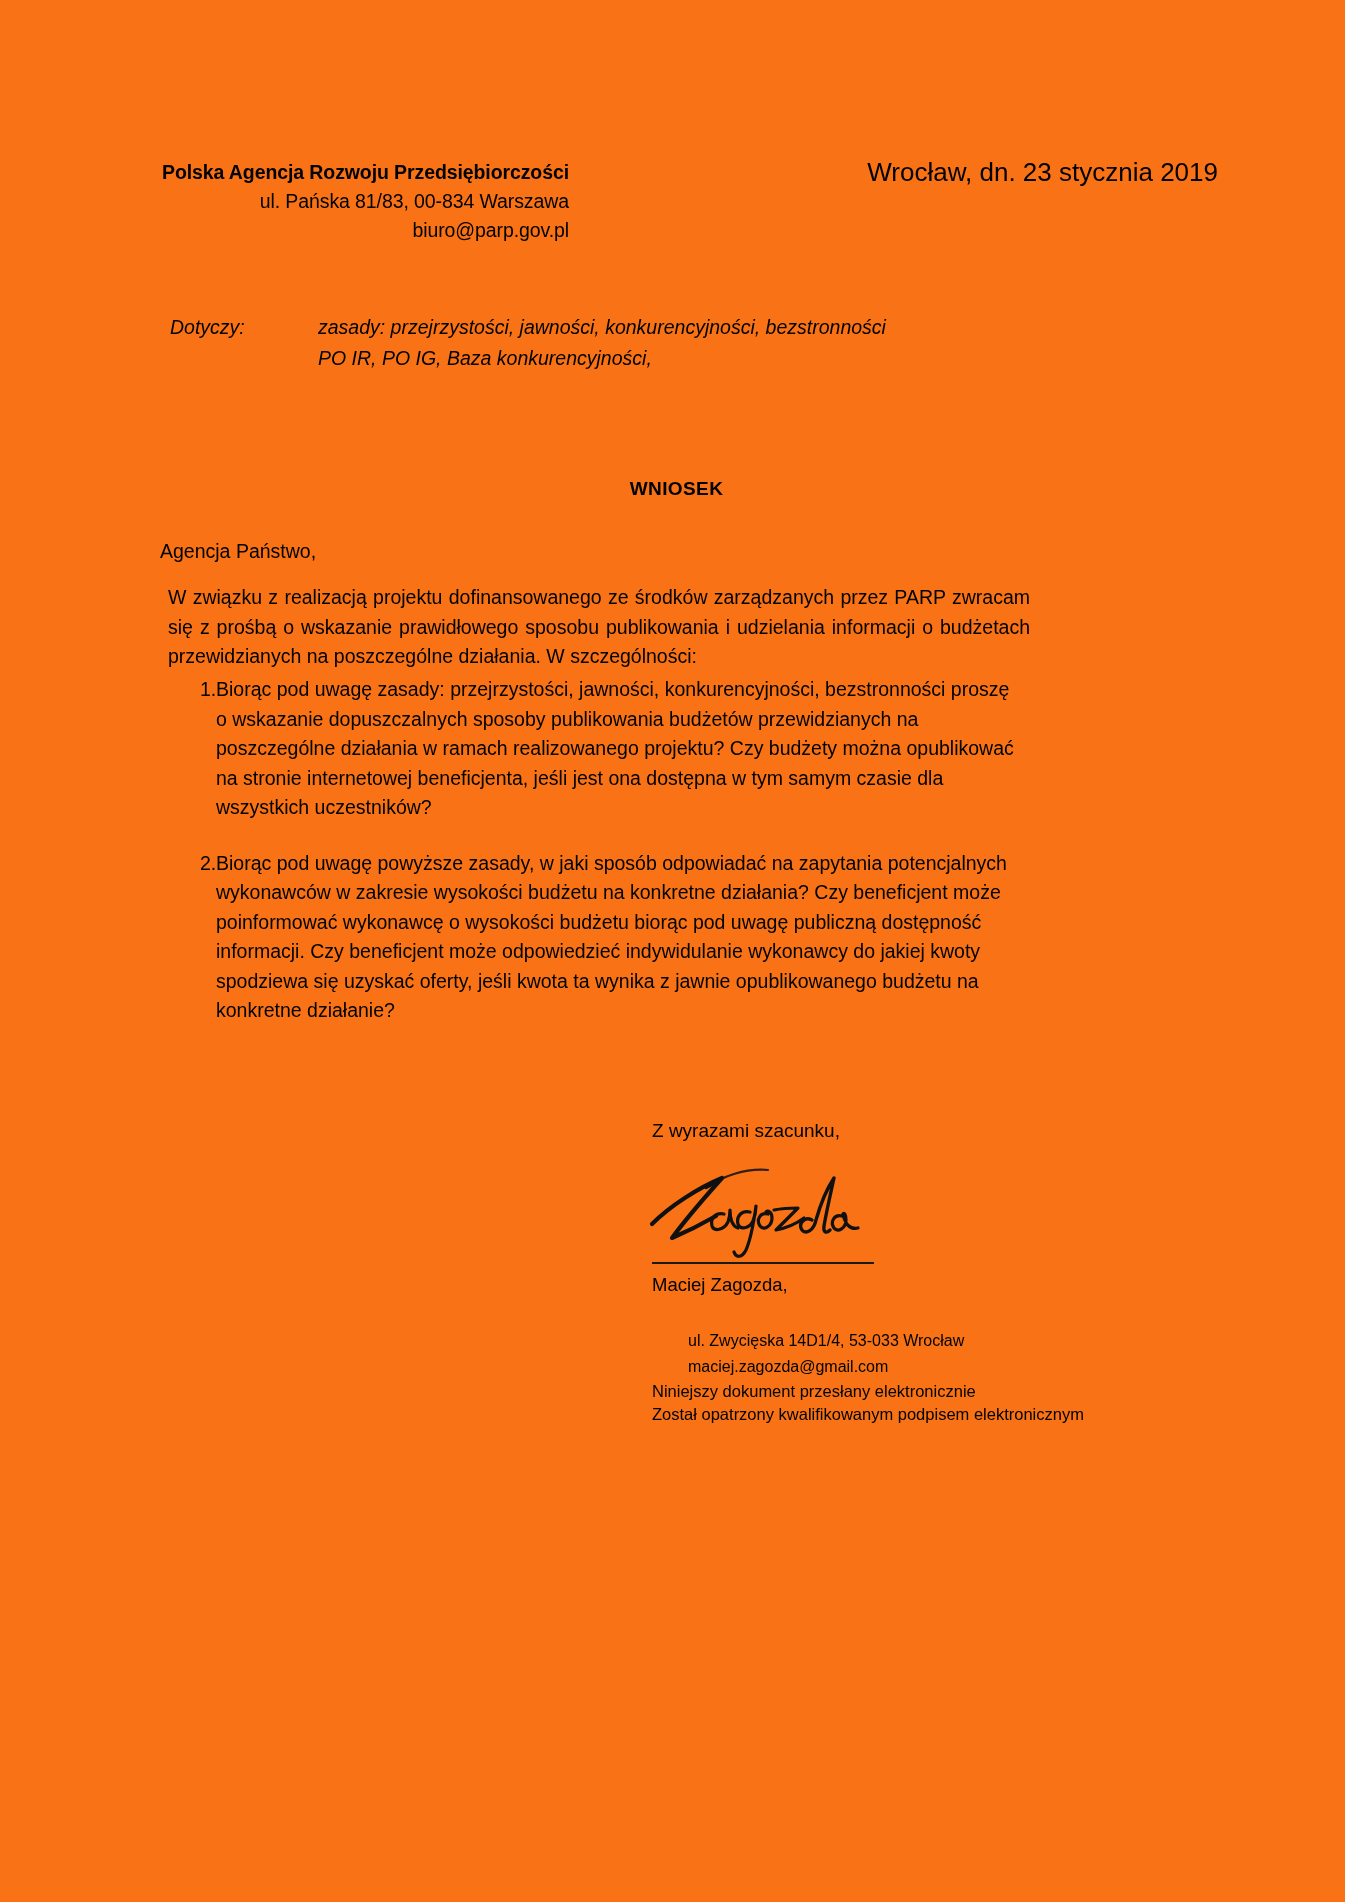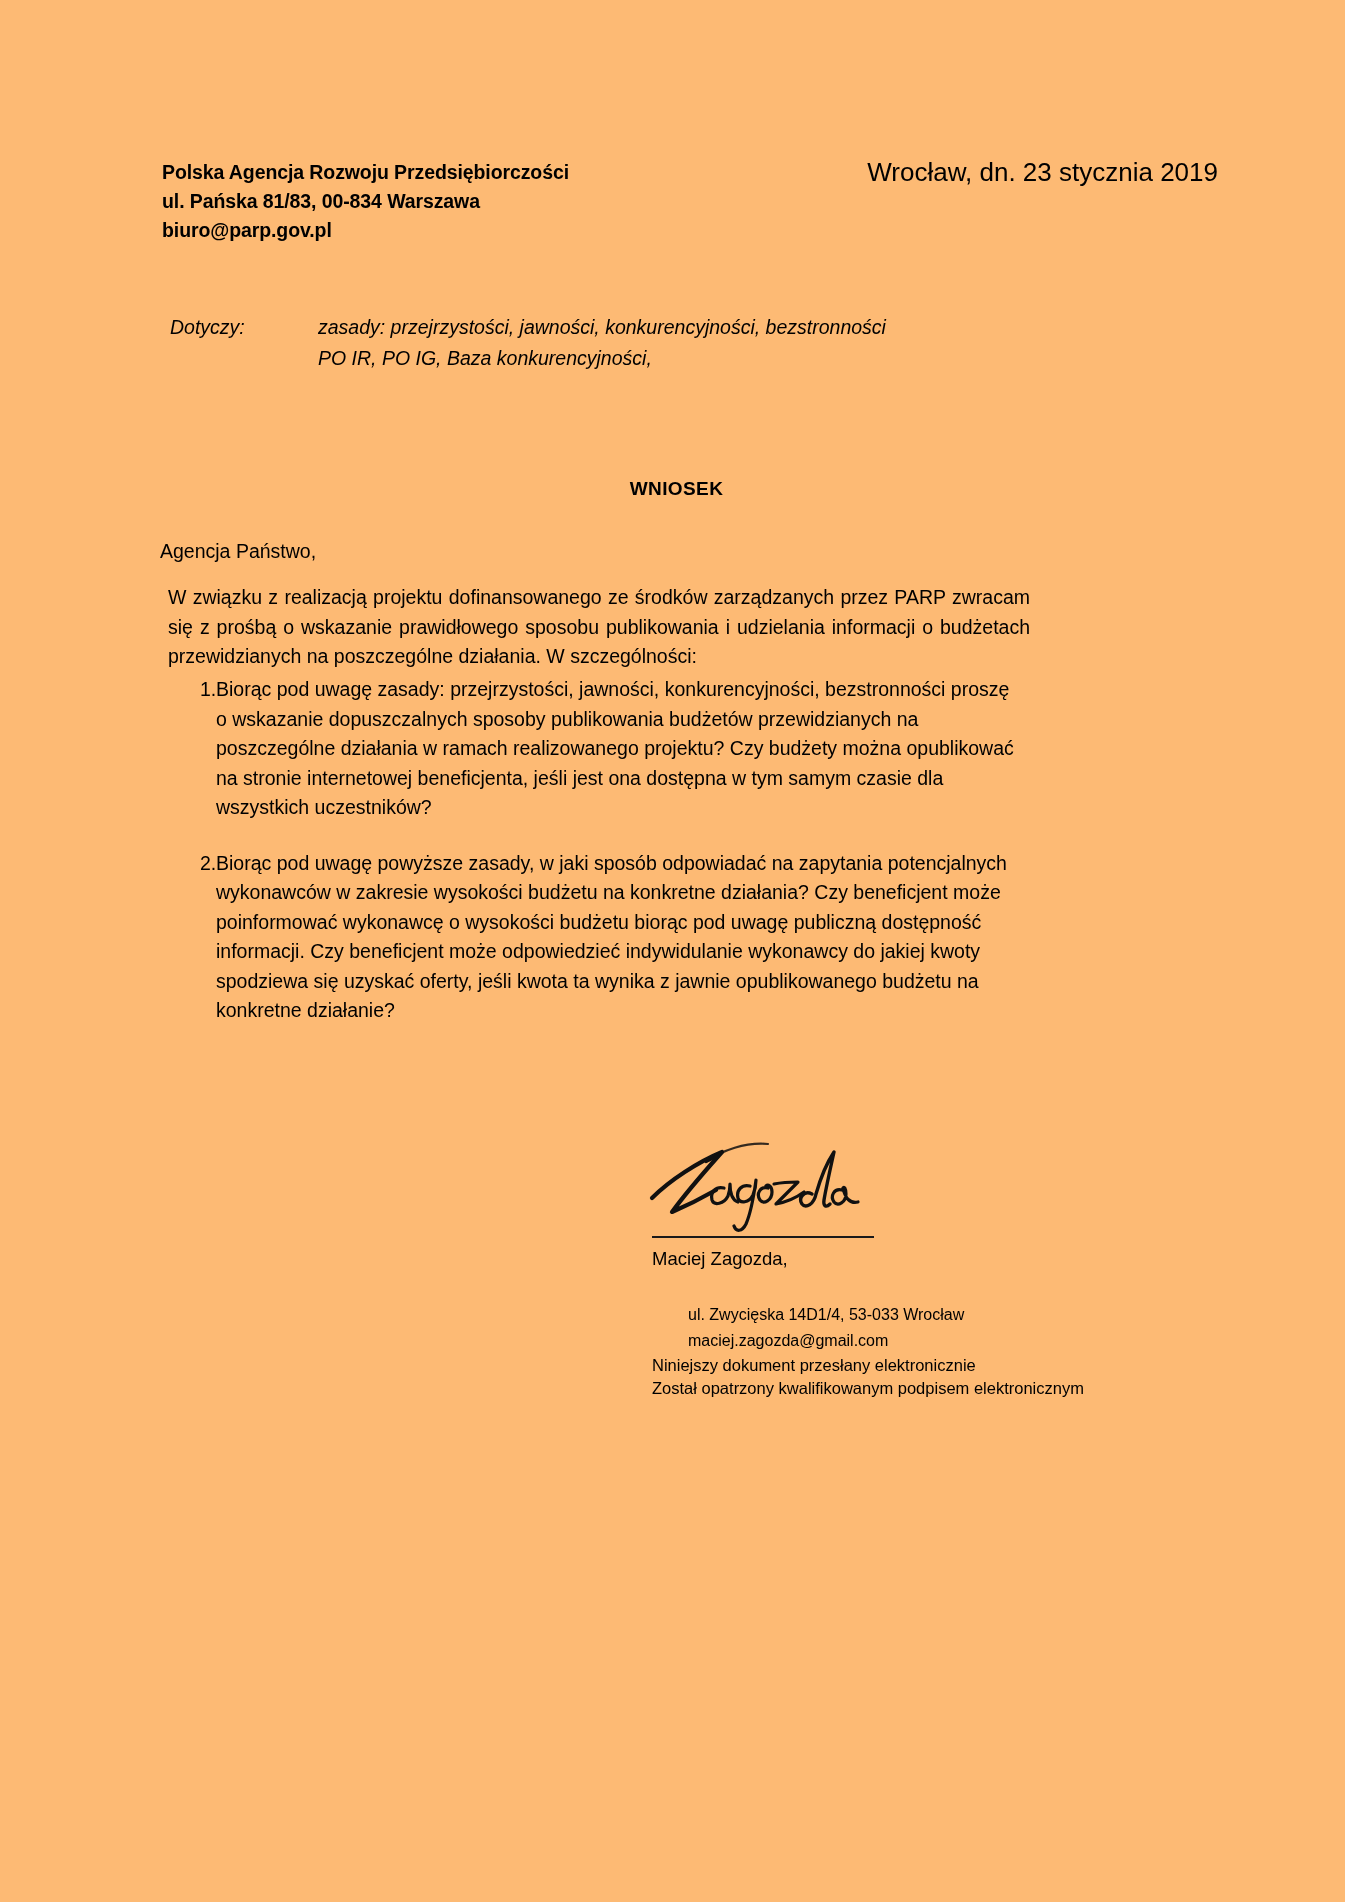--- a/index.html
+++ b/index.html
@@ -13,21 +13,21 @@
     height: 1902px;
     position: relative;
     font-family: "Liberation Sans", sans-serif;
     color: #000000;
     -webkit-font-smoothing: antialiased;
   }
 
   .page {
     position: absolute;
     inset: 0;
-    background: #fdba74;
+    background: #f97316;
     overflow: hidden;
   }
 
   
   .header {
     position: absolute;
     left: 162px;
     top: 158px;
     right: 120px;
     display: flex;
@@ -35,21 +35,21 @@
     align-items: flex-start;
   }
   .sender-block {
     font-size: 19.5px;
     line-height: 29px;
     letter-spacing: -0.1px;
   }
   .sender-name {
     font-weight: bold;
   }
-  .sender-line { font-weight: bold; }
+  .sender-line { font-weight: normal; text-align: right; }
 
   .date-block {
     font-size: 26px;
     line-height: 29px;
     white-space: nowrap;
     padding-top: 0px;
     padding-right: 7px;
   }
 
   
@@ -191,20 +191,21 @@
       <div class="q-num">1.</div>
       <div class="q-text">Biorąc pod uwagę zasady: przejrzystości, jawności, konkurencyjności, bezstronności proszę o wskazanie dopuszczalnych sposoby publikowania budżetów przewidzianych na poszczególne działania w ramach realizowanego projektu? Czy budżety można opublikować na stronie internetowej beneficjenta, jeśli jest ona dostępna w tym samym czasie dla wszystkich uczestników?</div>
     </div>
     <div class="q-item">
       <div class="q-num">2.</div>
       <div class="q-text">Biorąc pod uwagę powyższe zasady, w jaki sposób odpowiadać na zapytania potencjalnych wykonawców w zakresie wysokości budżetu na konkretne działania? Czy beneficjent może poinformować wykonawcę o wysokości budżetu biorąc pod uwagę publiczną dostępność informacji. Czy beneficjent może odpowiedzieć indywidulanie wykonawcy do jakiej kwoty spodziewa się uzyskać oferty, jeśli kwota ta wynika z jawnie opublikowanego budżetu na konkretne działanie?</div>
     </div>
   </div>
 
   <div class="sign-area">
+    <div class="regards">Z wyrazami szacunku,</div>
 
     <div class="signature-img">
       <svg viewBox="0 0 250 92" width="250" height="92" aria-hidden="true">
         <g fill="none" stroke="#111111" stroke-linecap="round" stroke-linejoin="round">
 
           <path d="M6 58 C 24 40, 52 22, 76 12 C 60 30, 42 50, 26 72 C 40 66, 56 58, 70 50" stroke-width="4.2"></path>
           <path d="M74 13 C 70 17, 66 20, 60 22" stroke-width="2"></path>
 
           <path d="M78 48 C 70 46, 64 52, 66 60 C 68 66, 78 64, 82 56 C 84 50, 84 46, 84 44
                    C 84 52, 86 60, 92 62" stroke-width="3.2"></path>

